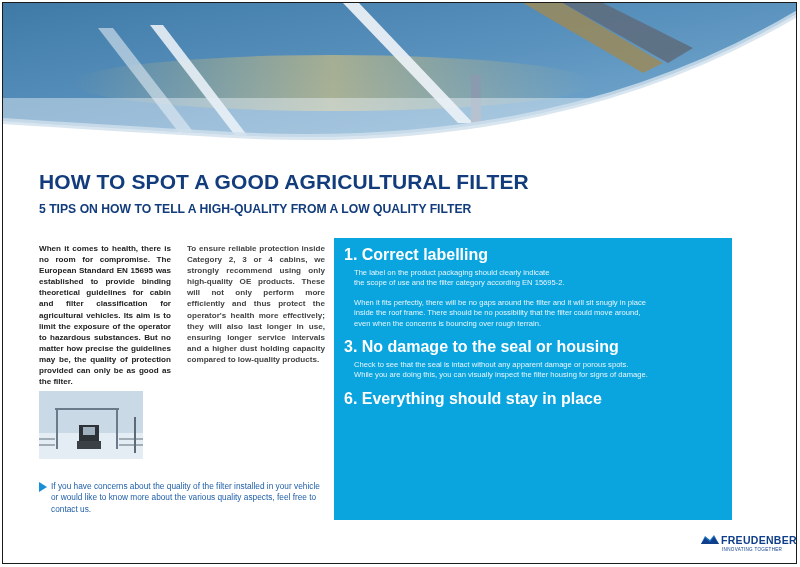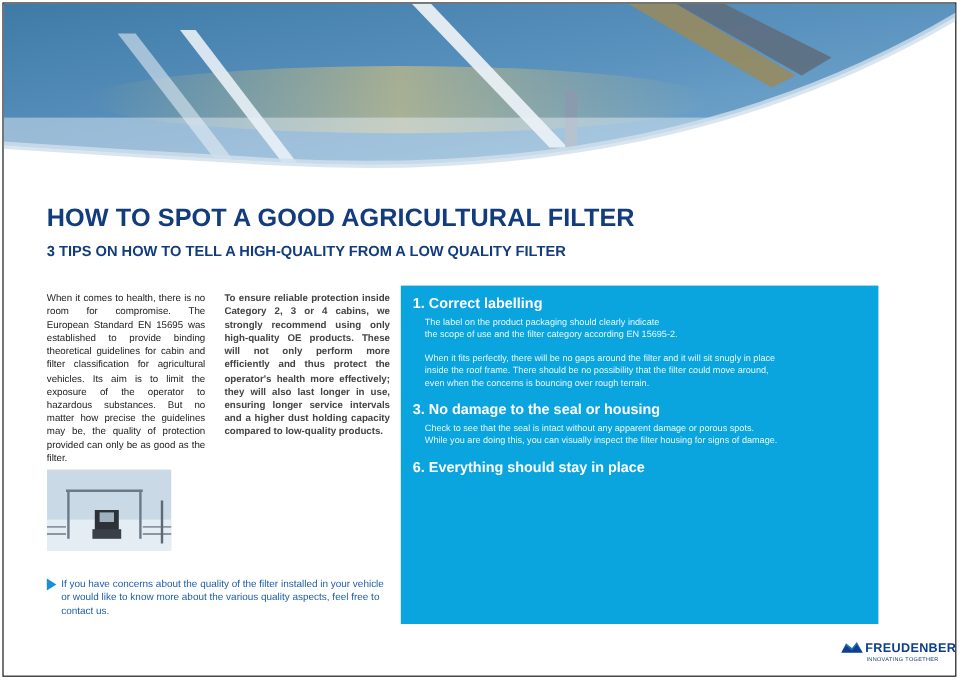--- a/index.html
+++ b/index.html
@@ -3,29 +3,29 @@
 <meta charset="utf-8">
 <style>
   * { margin:0; padding:0; box-sizing:border-box; }
   html, body { width:800px; height:567px; background:#ffffff; overflow:hidden; }
   body { position:relative; font-family:"Liberation Sans", "DejaVu Sans", sans-serif; }
   .frame { position:absolute; left:2px; top:2px; width:795px; height:562px; border:1px solid #1a1a1a; background:#fff; overflow:hidden; }
   .hero { position:absolute; left:0; top:0; width:795px; height:140px; overflow:hidden; }
   .hero svg { display:block; }
   .title { position:absolute; left:36px; top:167px; font-size:21px; font-weight:bold; color:#123c7c; letter-spacing:0.1px; white-space:nowrap; }
   .subtitle { position:absolute; left:36px; top:199px; font-size:12.2px; font-weight:bold; color:#123c7c; white-space:nowrap; }
-  .col1 { position:absolute; left:36px; top:240px; width:132px; font-size:8.1px; line-height:11.1px; color:#222; font-weight:normal; text-align:justify; hyphens:auto; }
+  .col1 { position:absolute; left:36px; top:240px; width:132px; font-size:8.1px; line-height:11.1px; color:#222; font-weight:bold; text-align:justify; hyphens:auto; }
   .col2 { position:absolute; left:184px; top:240px; width:138px; font-size:8.1px; line-height:11.1px; color:#444; text-align:justify; hyphens:auto;font-weight:bold; }
   .photo { position:absolute; left:36px; top:388px; width:104px; height:68px; overflow:hidden; }
   .contact { position:absolute; left:36px; top:478px; width:290px; font-size:8.3px; line-height:11.3px; color:#1f5fa8; }
   .contact .arrow { position:absolute; left:0; top:1px; width:0; height:0; border-top:5px solid transparent; border-bottom:5px solid transparent; border-left:8px solid #1a8fd6; }
   .contact .txt { display:block; padding-left:12px; }
   .tips { position:absolute; left:331px; top:235px; width:398px; height:282px; background:#0aa4df; color:#fff; padding:8px 10px 0 10px; }
   .tip { margin-bottom:9px; }
-  .tip h3 { font-size:12px; font-weight:bold; color:#fff; margin-bottom:4px; }
+  .tip h3 { font-size:16px; font-weight:bold; color:#fff; margin-bottom:4px; }
   .tip p { font-size:7.6px; line-height:10.4px; color:#e6f6fd; padding-left:10px; white-space:pre-line; }
   .logo { position:absolute; left:698px; top:531px; width:100px; height:22px;text-align:right; }
   .logo .mark { position:absolute; left:0; top:1px; }
   .logo .name { position:absolute; left:20px; top:0; font-size:10.5px; font-weight:bold; color:#0f3e8a; letter-spacing:0.3px; }
   .logo .tag { position:absolute; left:21px; top:13px; font-size:4.6px; color:#0f3e8a; letter-spacing:0.3px; }
 </style>
 </head>
 <body>
 
 <div class="frame">
@@ -56,21 +56,21 @@
         <rect x="468" y="72" width="10" height="48" fill="#8a9bb0"></rect>
         <polygon points="520,0 560,0 660,60 640,70" fill="#9a8a5a" opacity="0.85"></polygon>
         <polygon points="560,0 600,0 690,45 665,60" fill="#5e6e80" opacity="0.9"></polygon>
         <rect x="0" y="95" width="795" height="45" fill="#eaf2f8" opacity="0.45"></rect>
       </g>
       <path d="M0 118 Q90 124 230 132 Q560 150 795 10" fill="none" stroke="#cfe0ec" stroke-width="6" opacity="0.8"></path>
     </svg>
   </div>
 
   <div class="title">HOW TO SPOT A GOOD AGRICULTURAL FILTER</div>
-  <div class="subtitle">3 TIPS ON HOW TO TELL A HIGH-QUALITY FROM A LOW QUALITY FILTER</div>
+  <div class="subtitle">5 TIPS ON HOW TO TELL A HIGH-QUALITY FROM A LOW QUALITY FILTER</div>
 
   <p class="col1">When it comes to health, there is no room for compromise. The European Standard EN 15695 was established to provide binding theoretical guide­lines for cabin and filter classifica­tion for agricultural vehicles. Its aim is to limit the exposure of the opera­tor to hazardous substances. But no matter how precise the guidelines may be, the quality of protection provided can only be as good as the filter.</p>
   <p class="col2">To ensure reliable protection inside Category 2, 3 or 4 cabins, we strongly recommend using only high-qual­ity OE products. These will not only perform more efficiently and thus protect the operator's health more effectively; they will also last lon­ger in use, ensuring longer service intervals and a higher dust holding capacity compared to low-quality products.</p>
 
   <div class="photo">
     <svg width="104" height="68" viewBox="0 0 104 68">
       <rect width="104" height="68" fill="#c9d9e6"></rect>
       <rect y="42" width="104" height="26" fill="#e4edf3"></rect>
       <line x1="18" y1="18" x2="18" y2="58" stroke="#6b7a88" stroke-width="2"></line>
       <line x1="78" y1="18" x2="78" y2="58" stroke="#6b7a88" stroke-width="2"></line>

